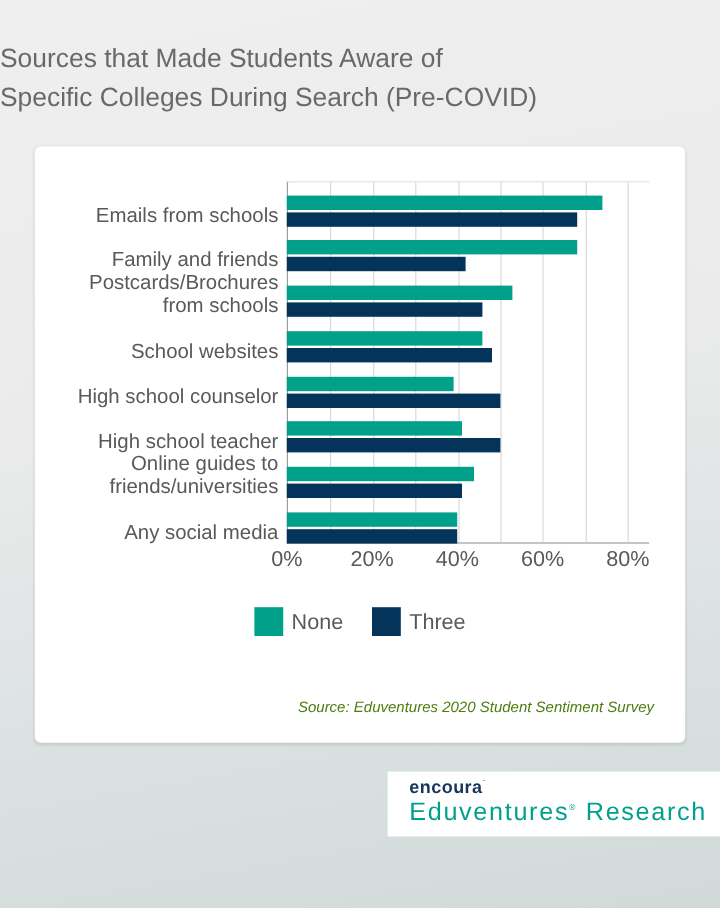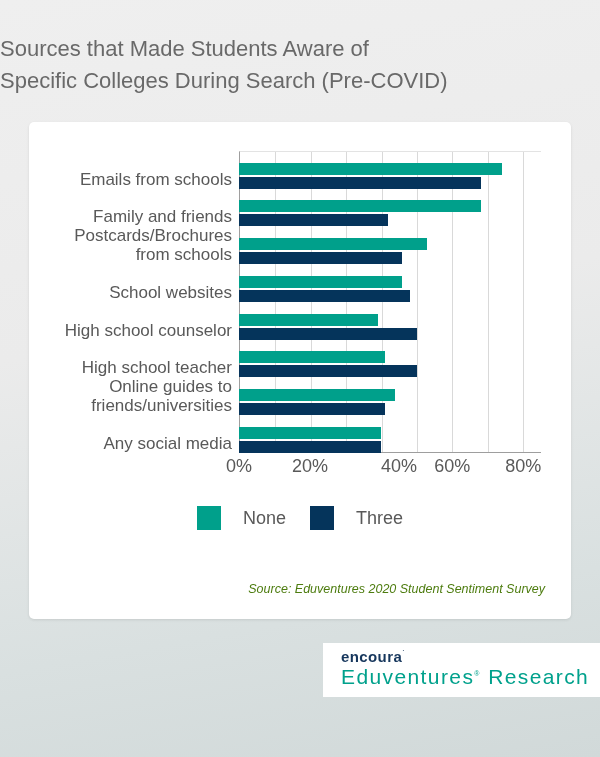--- a/index.html
+++ b/index.html
@@ -34,21 +34,21 @@
   .bar{ height:12px; }
   .xticks{ position:absolute; left:210px; top:305px; width:302px; height:22px; }
   .xticks span{
     position:absolute; transform:translateX(-50%);
     font-size:18px; color:#595959; white-space:nowrap;
   }
   .legend{
     position:absolute; left:0; top:384px; width:542px;
     display:flex; justify-content:center; align-items:center; gap:24px;
   }
-  .legend-item{ display:flex; align-items:center; gap:22px; }
+  .legend-item{ display:flex; align-items:center; gap:7px; }
   .swatch{ width:24px; height:24px; }
   .legend-label{ font-size:18px; color:#595959; }
   .source{
     position:absolute; top:460px; right:26px;
     font-size:12.5px; font-style:italic; color:#4d7c0f;
   }
   .logo{
     position:absolute; left:323px; top:643px; width:277px; height:54px;
     background:#ffffff; padding:5px 0 0 18px;
   }
@@ -152,21 +152,21 @@
           </div>
           <div class="bars">
             <div class="bar" title="None: 40%" style="width: 47.0588%; background: rgb(0, 160, 139);"></div>
             <div class="bar" title="Three: 40%" style="width: 47.0588%; background: rgb(5, 52, 91);"></div>
           </div>
         </div>
       </div>
     <div class="xticks" id="xticks">
         <span style="left: 0%;">0%</span>
         <span style="left: 23.5294%;">20%</span>
-        <span style="left: 47.0588%; margin-left: 18px;">40%</span>
+        <span style="left: 47.0588%;">40%</span>
         <span style="left: 70.5882%;">60%</span>
         <span style="left: 94.1176%;">80%</span>
       </div>
   </div>
   <div class="legend" id="legend">
       <div class="legend-item">
         <div class="swatch" style="background: rgb(0, 160, 139);"></div>
         <div class="legend-label">None</div>
       </div>
       <div class="legend-item">

